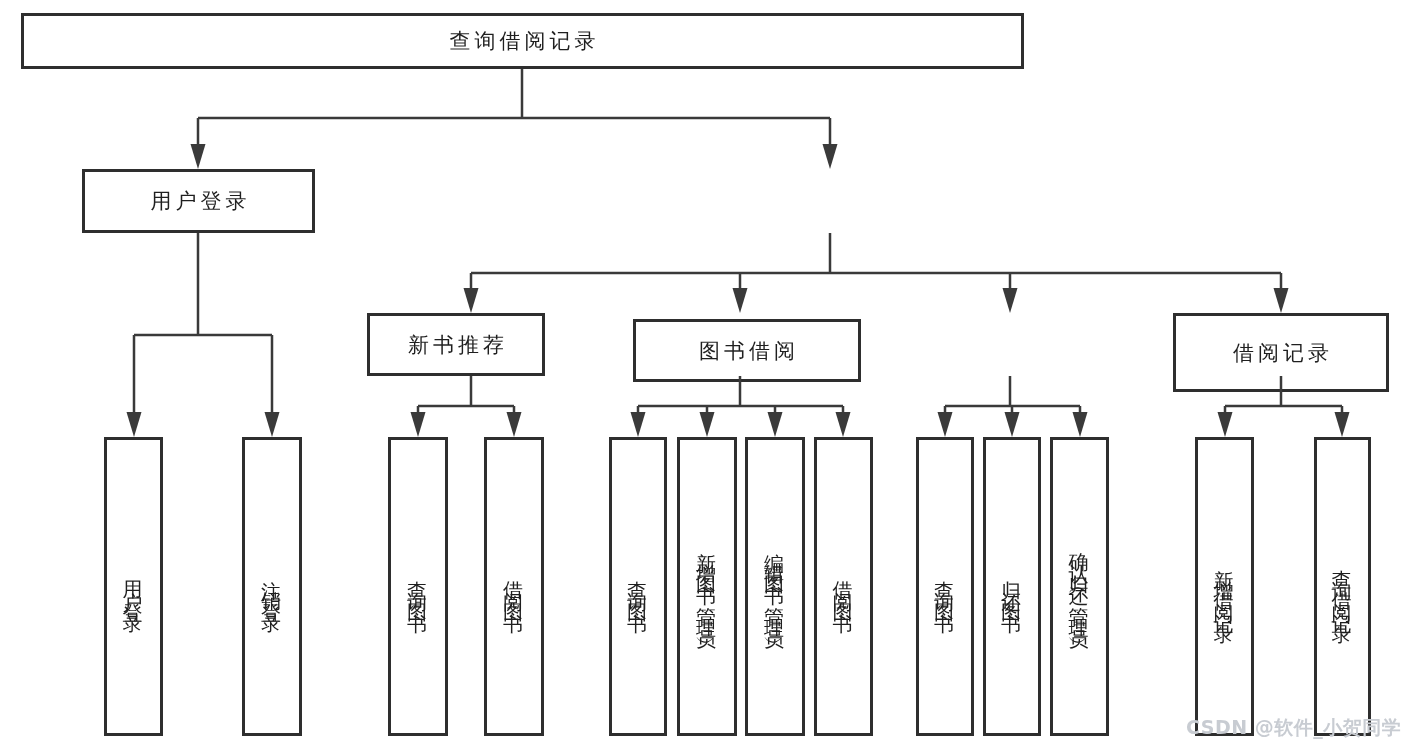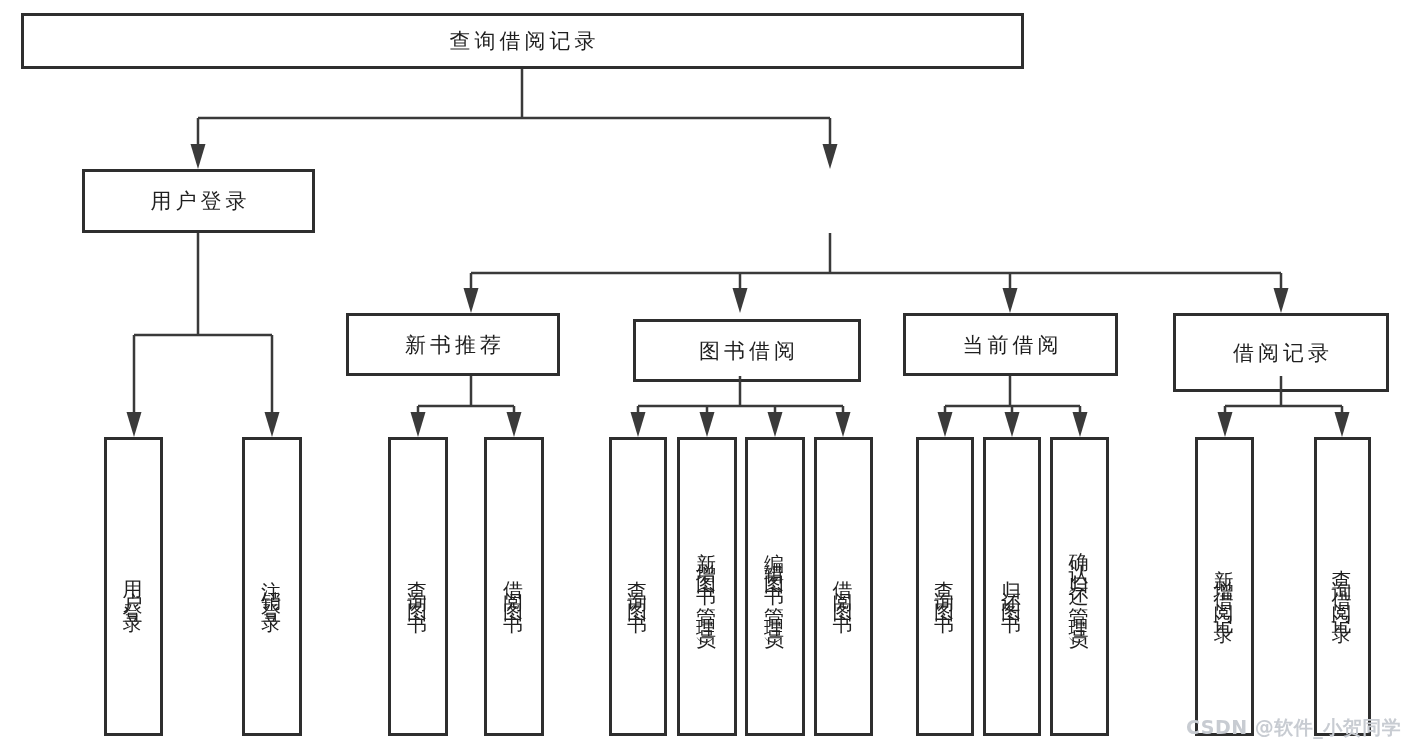--- a/index.html
+++ b/index.html
@@ -82,23 +82,22 @@
       <path d="M1281 376 V406 M1225 406 H1342 M1225 406 V414 M1342 406 V414"></path>
       <polygon points="1225,437 1217.5,412 1232.5,412"></polygon>
       <polygon points="1342,437 1334.5,412 1349.5,412"></polygon>
     </g>
   </svg>
 
   <div class="node h-node" style="left:21px;top:13px;width:1003px;height:56px">查询借阅记录</div>
 
   <div class="node h-node" style="left:82px;top:169px;width:233px;height:64px">用户登录</div>
 
-  <div class="node h-node" style="left:346px;top:313px;width:214px;height:63px">新书推荐</div>
+  <div class="node h-node" style="left:367px;top:313px;width:178px;height:63px">新书推荐</div>
   <div class="node h-node" style="left:633px;top:319px;width:228px;height:63px">图书借阅</div>
-  <div class="node h-node" style="left:903px;top:313px;width:215px;height:63px">当前借阅</div>
   <div class="node h-node" style="left:1173px;top:313px;width:216px;height:79px">借阅记录</div>
 
   <div class="node v-node" style="left:104px;width:59px">用户登录</div>
   <div class="node v-node" style="left:242px;width:60px">注销登录</div>
 
   <div class="node v-node" style="left:388px;width:60px">查询图书</div>
   <div class="node v-node" style="left:484px;width:60px">借阅图书</div>
 
   <div class="node v-node" style="left:609px;width:58px">查询图书</div>
   <div class="node v-node" style="left:677px;width:60px">新增图书（管理员）</div>

